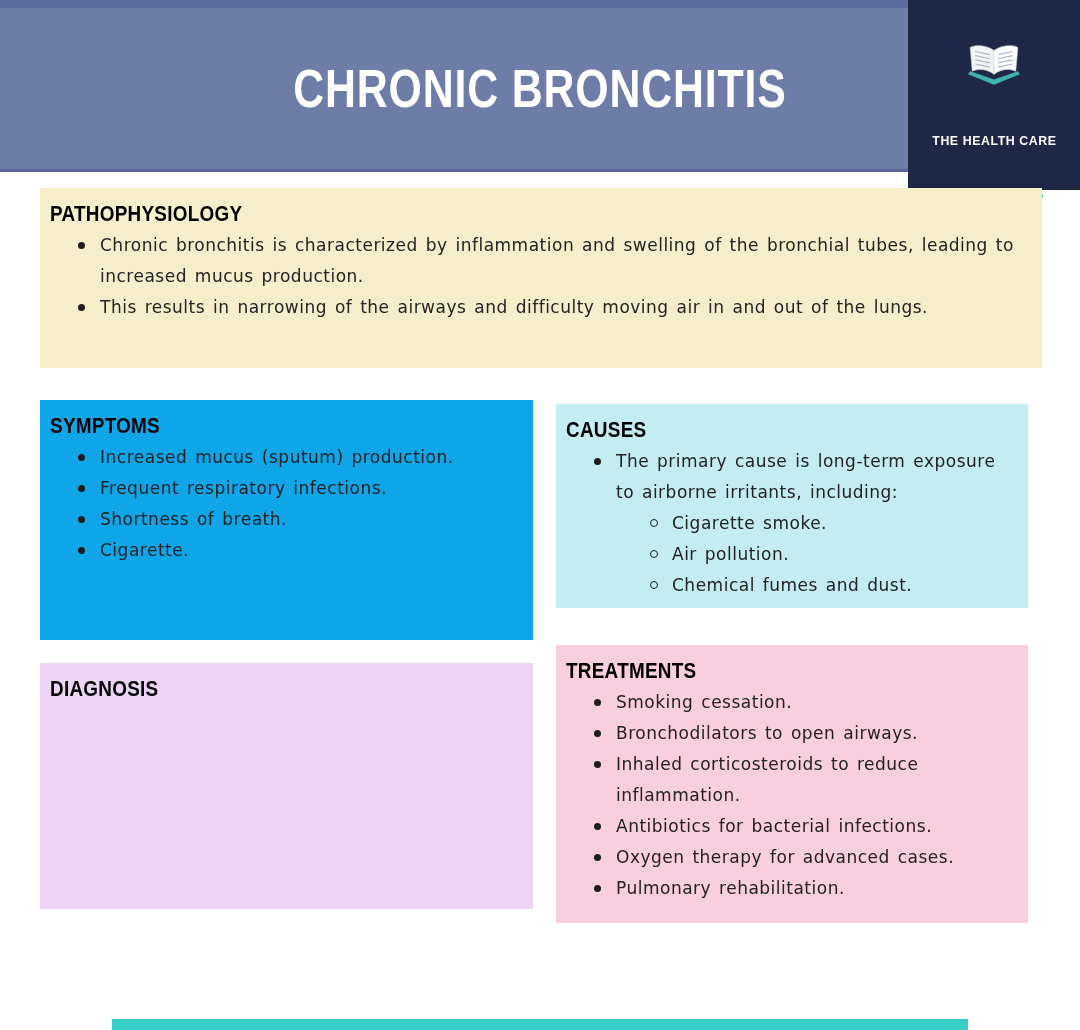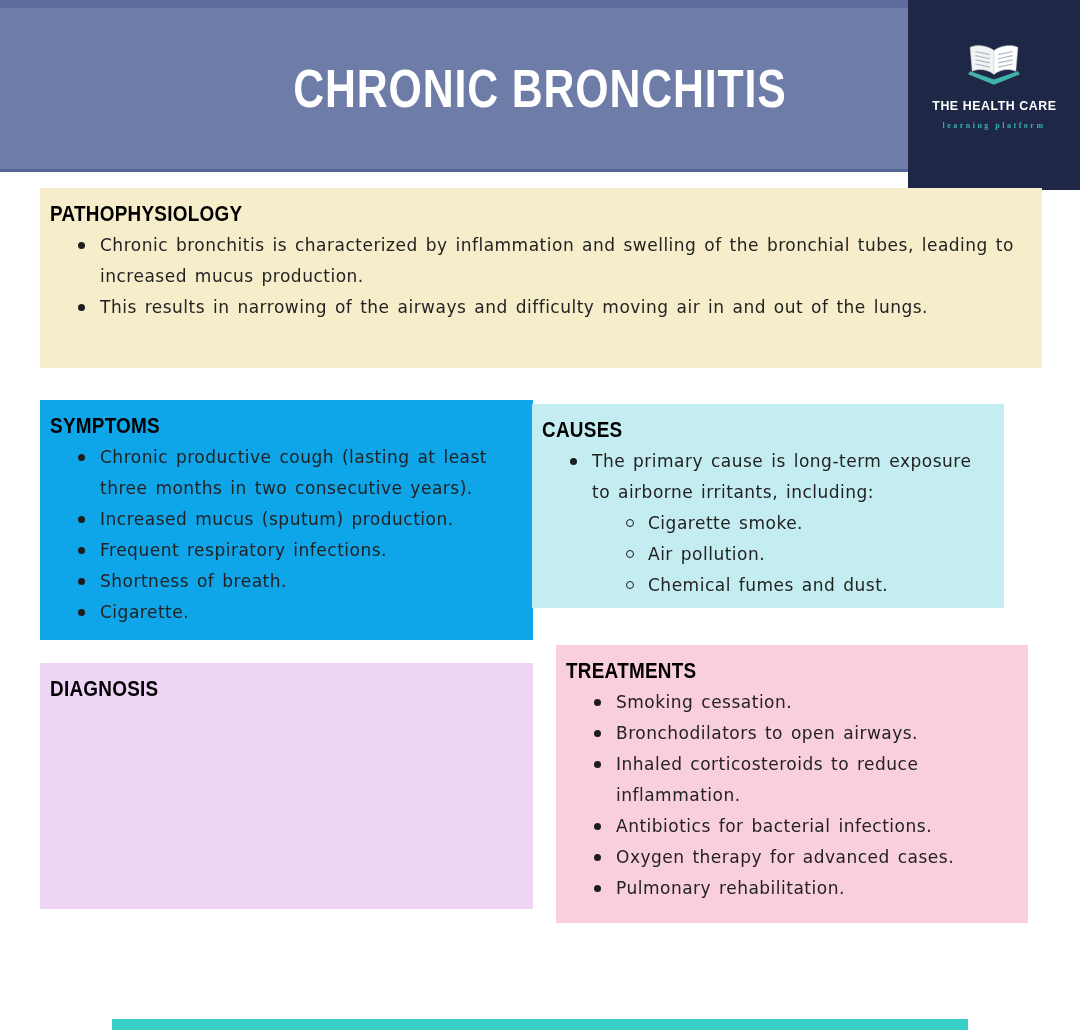--- a/index.html
+++ b/index.html
@@ -49,38 +49,38 @@
     content:"";position:absolute;left:2px;top:12px;width:7px;height:7px;
     border-radius:50%;background:#1d1d1d;
   }
   .card ul.sub{margin:0;padding:0 0 0 32px;}
   .card li.b2::before{
     content:"";position:absolute;left:2px;top:11px;width:6px;height:6px;
     border-radius:50%;background:transparent;border:1.8px solid #1d1d1d;
   }
   #sec-pathophysiology{left:40px;top:188px;width:1002px;height:180px;}
   #sec-symptoms{left:40px;top:400px;width:493px;height:240px;}
-  #sec-causes{left:532px;top:404px;width:472px;height:204px;}
+  #sec-causes{left:556px;top:404px;width:472px;height:204px;}
   #sec-diagnosis{left:40px;top:663px;width:493px;height:246px;}
   #sec-treatments{left:556px;top:645px;width:472px;height:278px;}
   
   .footer-bar{position:absolute;left:112px;top:1019px;width:856px;height:11px;}
 </style>
 </head>
 <body>
 
 <div id="page">
 
   <div class="band" style="background: rgb(110, 125, 168);">
     <div class="band-top" style="background: rgb(93, 108, 156);"></div>
     <div class="band-bottom" style="background: rgb(86, 102, 150);"></div>
   </div>
   <div class="page-title">CHRONIC BRONCHITIS</div>
 
-  <div class="logo-box" style="background: rgb(30, 40, 70);">
+  <div class="logo-box" style="background: rgb(30, 40, 70); gap: 35px;">
     <span>
       <svg width="58" height="46" viewBox="0 0 56 44">
         <path d="M5 28 L28 36 L51 28 L53 31 L28 41 L3 31 Z" fill="#3fb3ab"></path>
         <path d="M28 8 C22 3 10 2 5 5 L7 28 C13 25 22 26 28 31 Z" fill="#f2f3f5" stroke="#cfd4da" stroke-width="0.6"></path>
         <path d="M28 8 C34 3 46 2 51 5 L49 28 C43 25 34 26 28 31 Z" fill="#ffffff" stroke="#cfd4da" stroke-width="0.6"></path>
         <path d="M10 9 L24 12 M10 13 L24 16 M10 17 L24 20 M10 21 L24 24 M32 12 L46 9 M32 16 L46 13 M32 20 L46 17 M32 24 L46 21" stroke="#aeb6c2" stroke-width="1.1" fill="none"></path>
       </svg>
     </span>
     <div class="logo-name">THE HEALTH CARE</div>
     <div class="logo-tagline" style="color: rgb(53, 176, 170);">learning platform</div>
@@ -90,21 +90,20 @@
     <h2>PATHOPHYSIOLOGY</h2>
     <ul>
       <li class="b1">Chronic bronchitis is characterized by inflammation and swelling of the bronchial tubes, leading to increased mucus production.</li>
       <li class="b1">This results in narrowing of the airways and difficulty moving air in and out of the lungs.</li>
     </ul>
   </div>
 
   <div class="card" id="sec-symptoms" style="background: #0ea5e9;">
     <h2>SYMPTOMS</h2>
     <ul>
-      <li class="b1">Chronic productive cough (lasting at least three months in two consecutive years).</li>
       <li class="b1">Increased mucus (sputum) production.</li>
       <li class="b1">Frequent respiratory infections.</li>
       <li class="b1">Shortness of breath.</li>
       <li class="b1">Cigarette.</li>
     </ul>
   </div>
 
   <div class="card" id="sec-causes" style="background: rgb(196, 237, 242);">
     <h2>CAUSES</h2>
     <ul>

